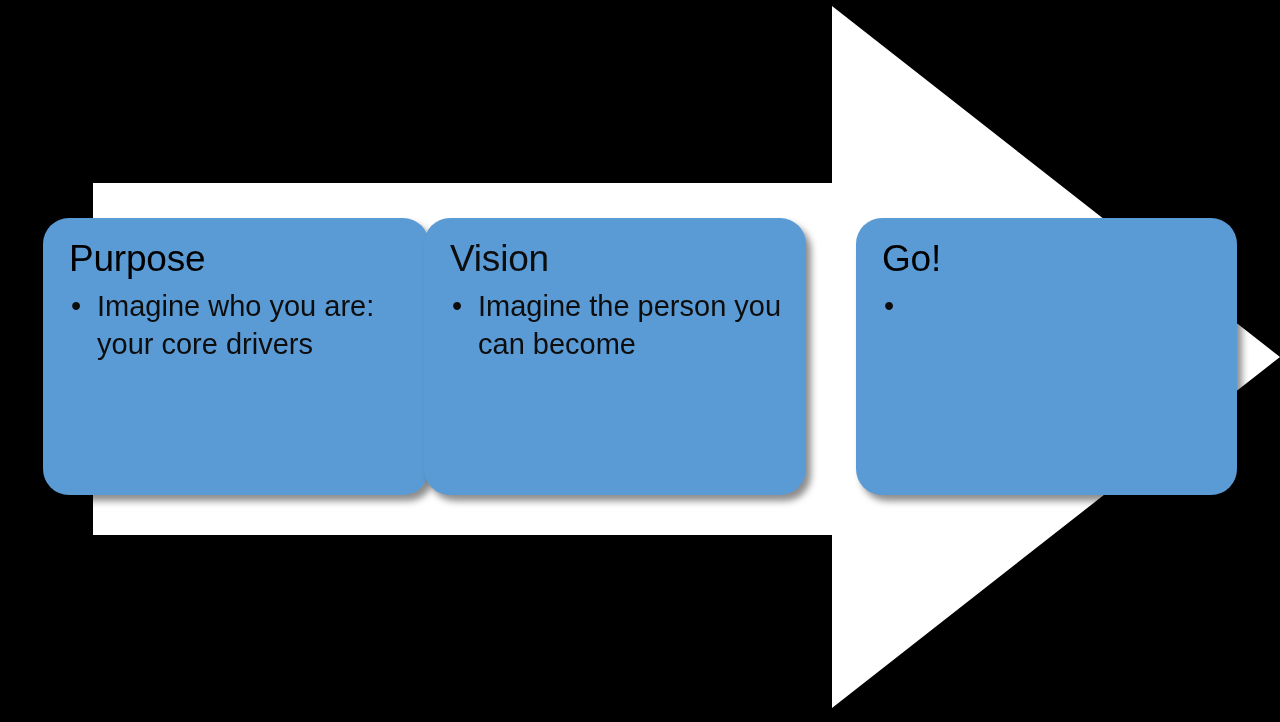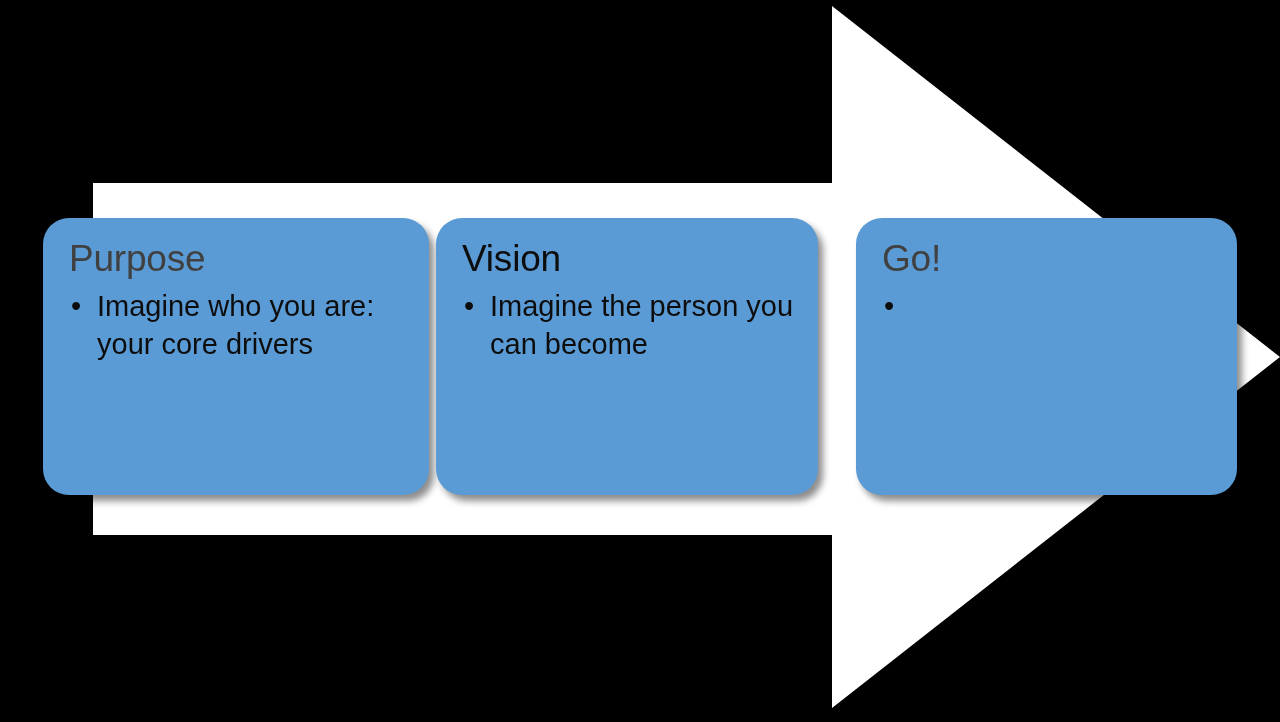--- a/index.html
+++ b/index.html
@@ -59,54 +59,54 @@
   }
   .card-bullets li .bullet-dot {
     position: absolute;
     left: 2px;
     top: 0;
     font-size: 29px;
     line-height: 1.30;
     color: #0d0d0d;
   }
   #card-purpose { left: 43px;  top: 218px; width: 386px; height: 277px; }
-  #card-vision  { left: 436px; top: 218px; width: 382px; height: 277px; }
+  #card-vision  { left: 424px; top: 218px; width: 382px; height: 277px; }
   #card-go      { left: 856px; top: 218px; width: 381px; height: 277px; }
 </style>
 </head>
 <body style="background: rgb(0, 0, 0);">
 
 <div id="stage" style="background: rgb(0, 0, 0);">
 
   <svg id="arrow-layer" viewBox="0 0 1280 722" width="1280" height="722" aria-hidden="true">
     <polygon points="93,183 832,183 832,6 1280,357 832,708 832,535 93,535" fill="#FFFFFF"></polygon>
   </svg>
 
   <div class="card" id="card-purpose" style="background: rgb(91, 155, 213);">
-    <div class="card-title" style="color: #404040;">Purpose</div>
+    <div class="card-title" style="color: #000000;">Purpose</div>
     <ul class="card-bullets">
       <li style="color: rgb(13, 13, 13);">
         <span class="bullet-dot" style="color: rgb(13, 13, 13);">•</span>
         <span>Imagine who you are: your core drivers</span>
       </li>
     </ul>
   </div>
 
   <div class="card" id="card-vision" style="background: rgb(91, 155, 213);">
     <div class="card-title" style="color: rgb(13, 13, 13);">Vision</div>
     <ul class="card-bullets">
       <li style="color: rgb(13, 13, 13);">
         <span class="bullet-dot" style="color: rgb(13, 13, 13);">•</span>
         <span>Imagine the person you can become</span>
       </li>
     </ul>
   </div>
 
   <div class="card" id="card-go" style="background: rgb(91, 155, 213);">
-    <div class="card-title" style="color: #404040;">Go!</div>
+    <div class="card-title" style="color: #000000;">Go!</div>
     <ul class="card-bullets">
       <li style="color: rgb(13, 13, 13);">
         <span class="bullet-dot" style="color: rgb(13, 13, 13);">•</span>
       </li>
     </ul>
   </div>
 
 </div>
 
 </body></html>

